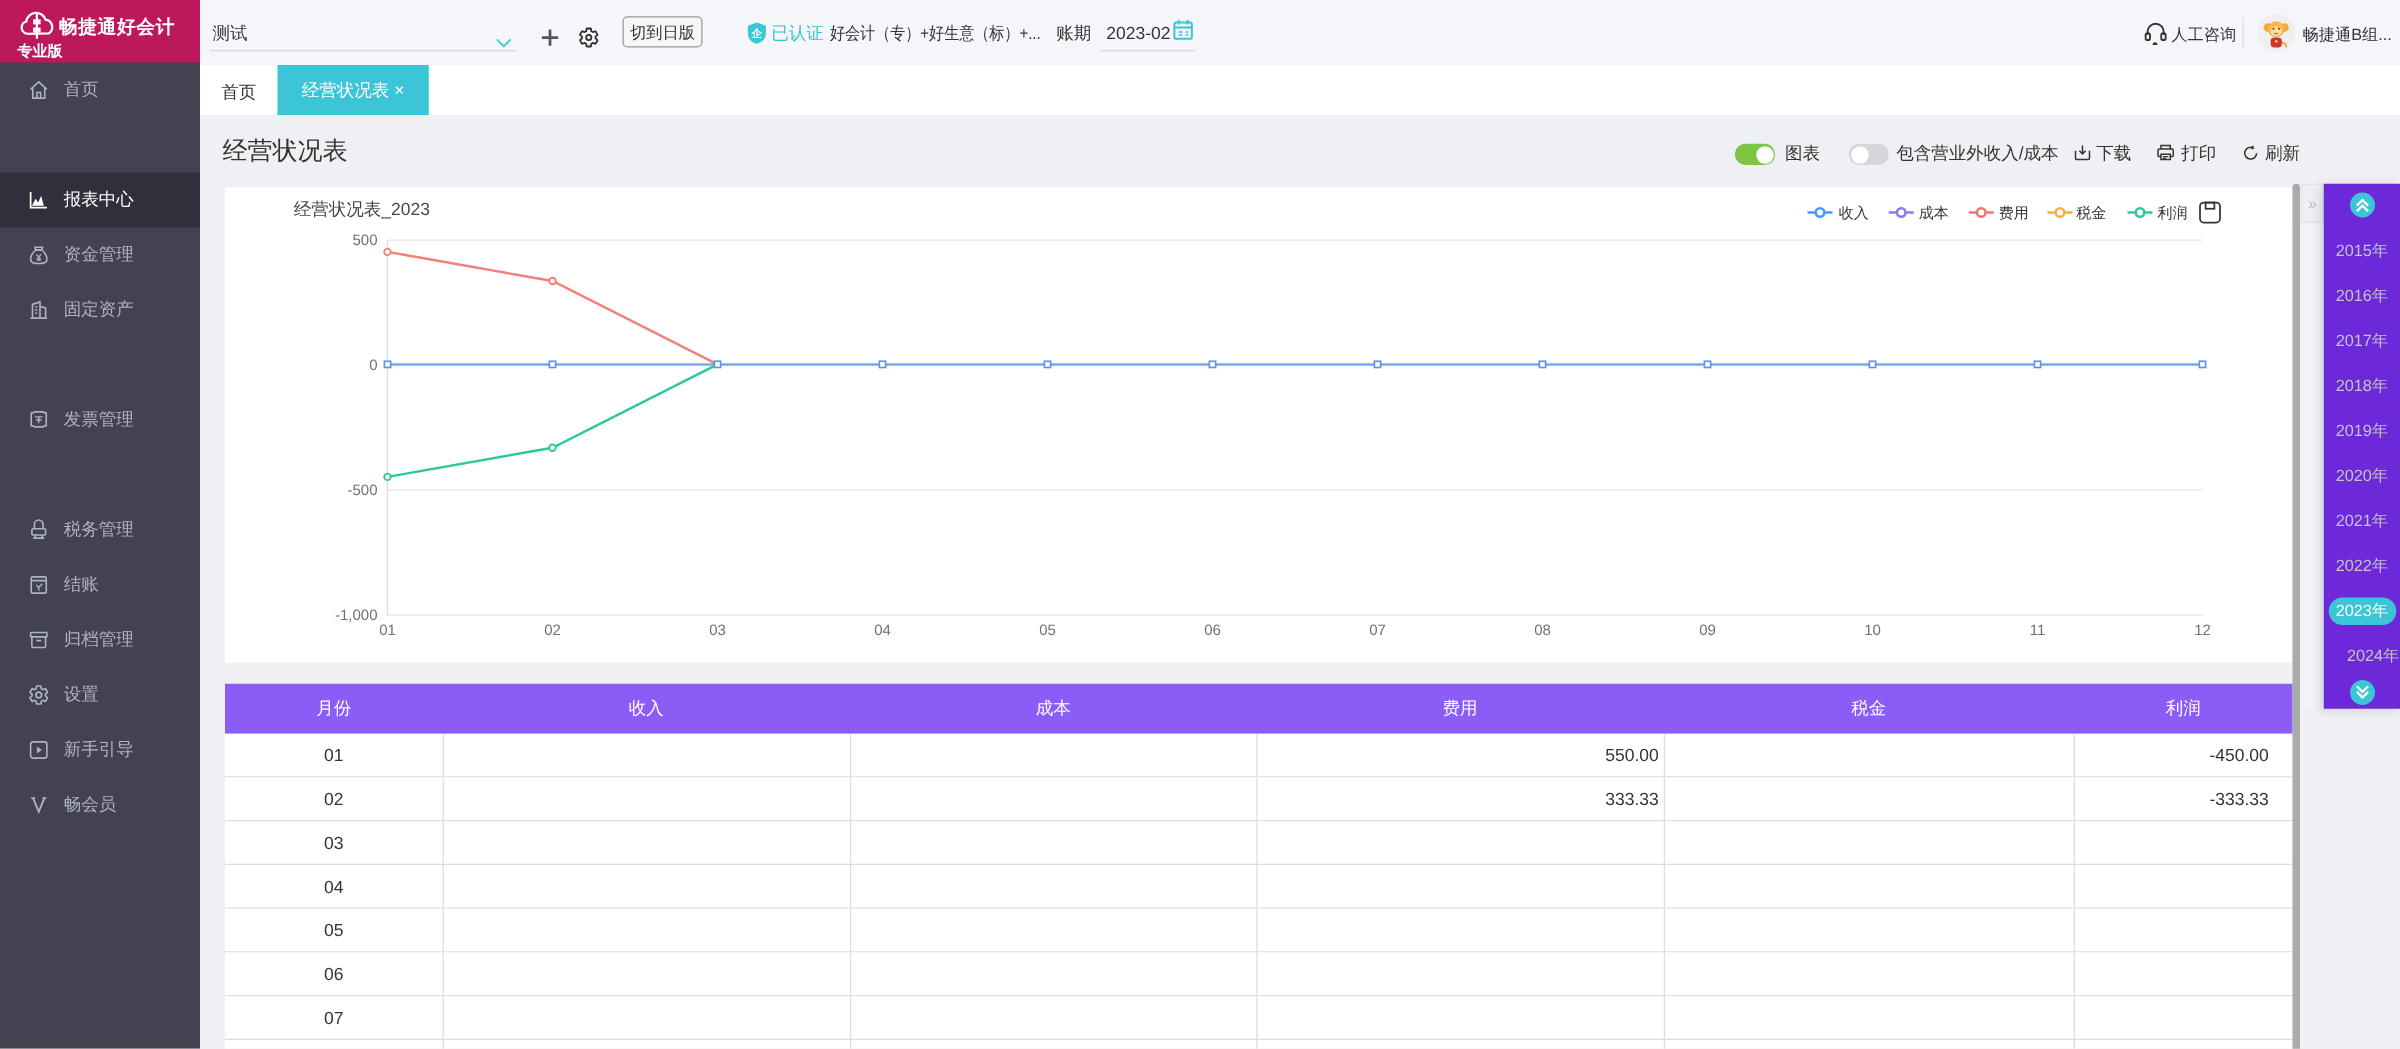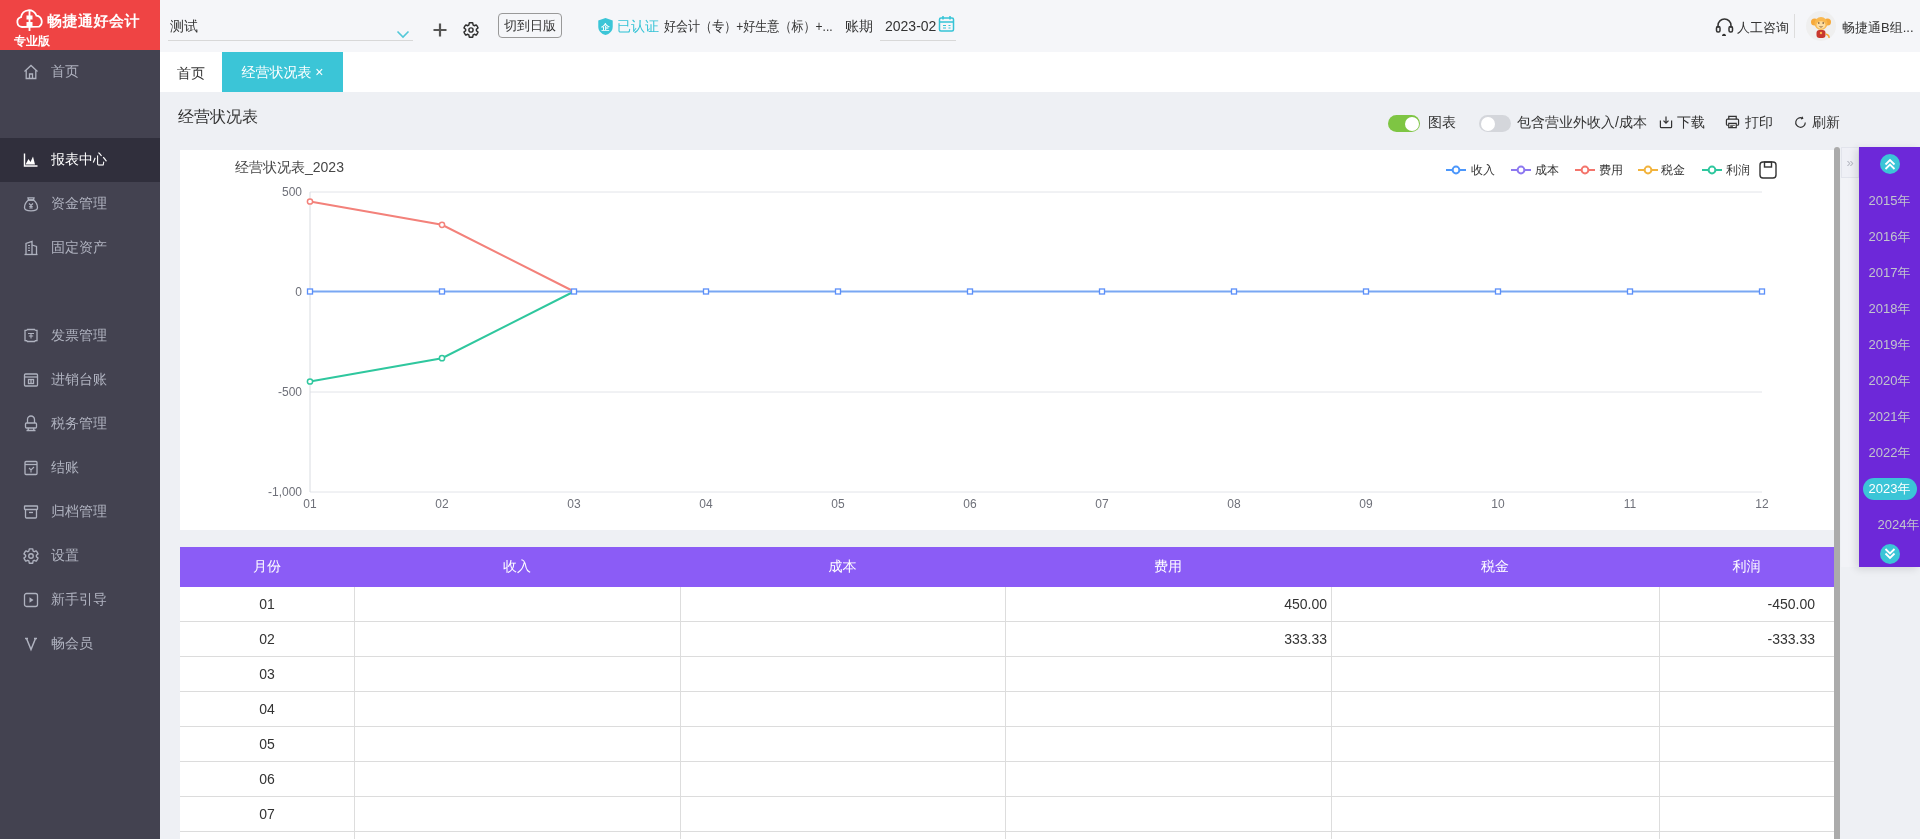--- a/index.html
+++ b/index.html
@@ -2,21 +2,21 @@
 <html><head>
 <meta charset="utf-8">
 <style>
 * { margin:0; padding:0; box-sizing:border-box; }
 html,body { width:1920px; height:839px; overflow:hidden; font-family:"Liberation Sans",sans-serif; }
 body { position:relative; background:#EEF0F4; }
 .abs { position:absolute; }
 
 
 #sidebar { position:absolute; left:0; top:0; width:160px; height:839px; background:#434250; }
-#logo { position:absolute; left:0; top:0; width:160px; height:50px; background:#ef4444; color:#fff; }
+#logo { position:absolute; left:0; top:0; width:160px; height:50px; background:#be185d; color:#fff; }
 #logo .t1 { position:absolute; left:47px; top:12px; font-size:15px; font-weight:bold; letter-spacing:0.5px; }
 #logo .t2 { position:absolute; left:14px; top:33px; font-size:12px; font-weight:bold; }
 .mitem { position:absolute; left:0; width:160px; height:44px; color:#AFB2BF; font-size:14px; }
 .mitem .txt { position:absolute; left:51px; top:50%; transform:translateY(-50%); }
 .mitem svg { position:absolute; left:22px; top:50%; transform:translateY(-50%); }
 .mitem.active { background:#302F3C; color:#FFFFFF; }
 
 
 #topbar { position:absolute; left:160px; top:0; width:1760px; height:52px; background:#F5F6F9; }
 #tabbar { position:absolute; left:160px; top:52px; width:1760px; height:40px; background:#FFFFFF; }
@@ -91,29 +91,20 @@
         <path d="M6 6.5 H8 M6 9 H8 M6 11.5 H8" stroke-width="1.1"></path>
       </svg>
     <div class="txt">固定资产</div>
   </div>
   <div class="mitem" style="top:314px;">
     <svg width="18" height="18" viewBox="0 0 18 18" fill="none" stroke="#AFB2BF" stroke-width="1.3">
         <path d="M3 3.5 C5 3.5 5.5 2.5 5.5 2.5 H12.5 C12.5 2.5 13 3.5 15 3.5 V13.5 C13 13.5 12.5 14.5 12.5 14.5 H5.5 C5.5 14.5 5 13.5 3 13.5 Z"></path>
         <path d="M6 6.5 H12 M9 6.5 V11.5 M6.8 9 H11.2" stroke-width="1.1"></path>
       </svg>
     <div class="txt">发票管理</div>
-  </div>
-  <div class="mitem" style="top:358px;">
-    <svg width="18" height="18" viewBox="0 0 18 18" fill="none" stroke="#AFB2BF" stroke-width="1.3">
-        <rect x="2.5" y="3" width="13" height="12" rx="1"></rect>
-        <path d="M2.5 6 H15.5"></path>
-        <rect x="6.5" y="8.5" width="5" height="4"></rect>
-        <path d="M9 8.5 V12.5"></path>
-      </svg>
-    <div class="txt">进销台账</div>
   </div>
   <div class="mitem" style="top:402px;">
     <svg width="18" height="18" viewBox="0 0 18 18" fill="none" stroke="#AFB2BF" stroke-width="1.3">
         <path d="M5.5 8 V4.5 A3.5 3.5 0 0 1 12.5 4.5 V8"></path>
         <rect x="3.5" y="8" width="11" height="5" rx="1"></rect>
         <path d="M4.5 15.5 H13.5 M6.5 13 L6 15.5 M11.5 13 L12 15.5"></path>
       </svg>
     <div class="txt">税务管理</div>
   </div>
   <div class="mitem" style="top:446px;">
@@ -206,21 +197,21 @@
   </div>
   <div class="abs" style="left:1682px;top:19px;font-size:13px;color:#333;">畅捷通B组...</div>
 </div>
 
 <div id="tabbar">
   <div class="abs" style="left:17px;top:13px;font-size:14px;color:#333;">首页</div>
   <div class="tab-active">经营状况表 ×</div>
 </div>
 
 <div id="content">
-  <div class="abs" style="left:18px;top:15px;font-size:16px;color:#333;">经营状况表</div>
+  <div class="abs" style="left:18px;top:15px;font-size:20px;color:#333;">经营状况表</div>
 
   <div class="abs" style="left:1228px;top:23px;width:32px;height:17px;border-radius:9px;background:#7EC543;">
       <div class="abs" style="right:1.5px;top:1.5px;width:14px;height:14px;border-radius:50%;background:#fff;"></div>
     </div>
   <div class="ctl" style="left:1268px;">图表</div>
   <div class="abs" style="left:1319px;top:23px;width:32px;height:17px;border-radius:9px;background:#D4D6DB;">
       <div class="abs" style="left:1.5px;top:1.5px;width:14px;height:14px;border-radius:50%;background:#fff;"></div>
     </div>
   <div class="ctl" style="left:1357px;">包含营业外收入/成本</div>
   <svg class="abs" style="left:1499px;top:23px" width="14" height="14" viewBox="0 0 15 15" fill="none" stroke="#333" stroke-width="1.3">
@@ -334,21 +325,21 @@
       <div class="hc c" style="left:1151px;width:328px;">税金</div>
       <div class="hc c" style="left:1479px;width:175px;">利润</div>
     </div>
     <div class="row">
       <div class="vline" style="left:174px"></div>
         <div class="vline" style="left:500px"></div>
         <div class="vline" style="left:825px"></div>
         <div class="vline" style="left:1151px"></div>
         <div class="vline" style="left:1479px"></div>
       <div class="hc c" style="left:0;width:174px;">01</div>
-      <div class="hc r" style="left:825px;width:322px;">450.00</div>
+      <div class="hc r" style="left:825px;width:322px;">550.00</div>
       <div class="hc r" style="left:1479px;width:156px;">-450.00</div>
     </div>
     <div class="row">
       <div class="vline" style="left:174px"></div>
         <div class="vline" style="left:500px"></div>
         <div class="vline" style="left:825px"></div>
         <div class="vline" style="left:1151px"></div>
         <div class="vline" style="left:1479px"></div>
       <div class="hc c" style="left:0;width:174px;">02</div>
       <div class="hc r" style="left:825px;width:322px;">333.33</div>

